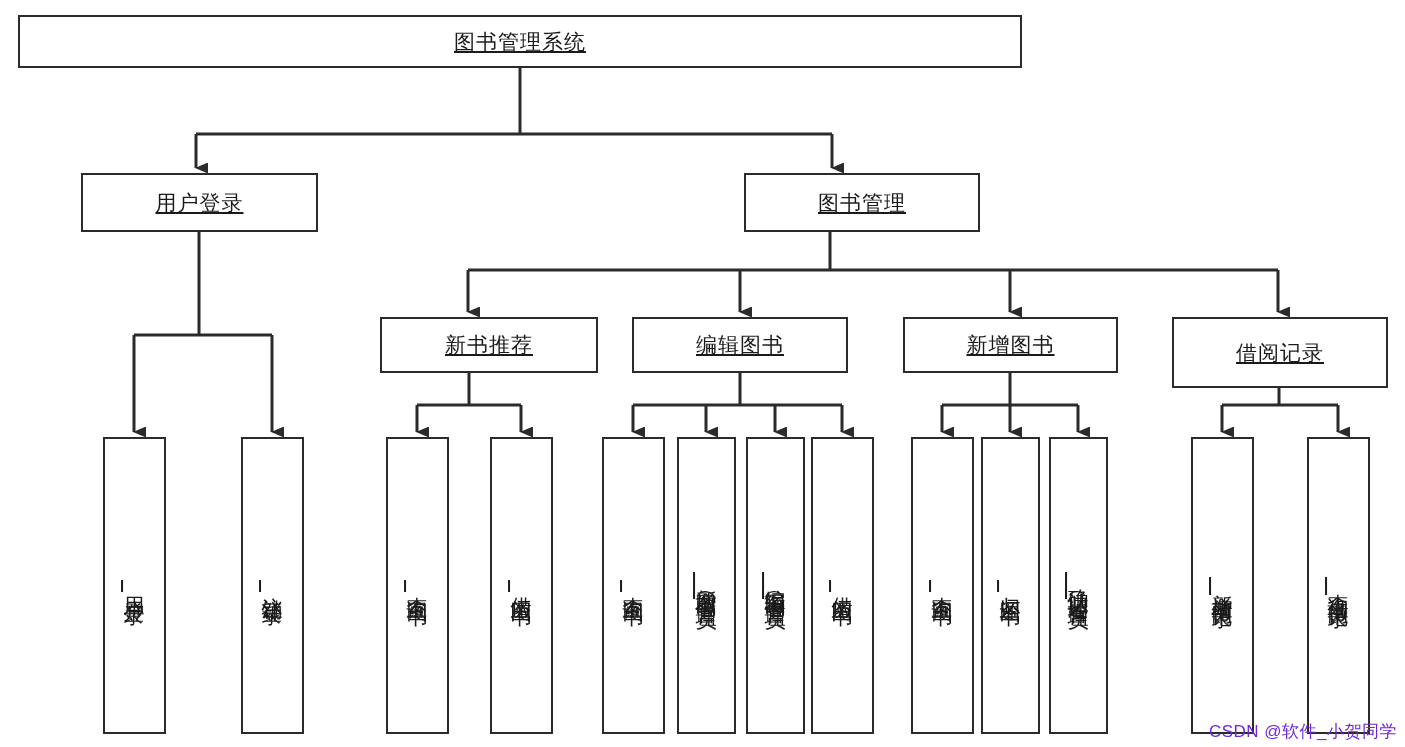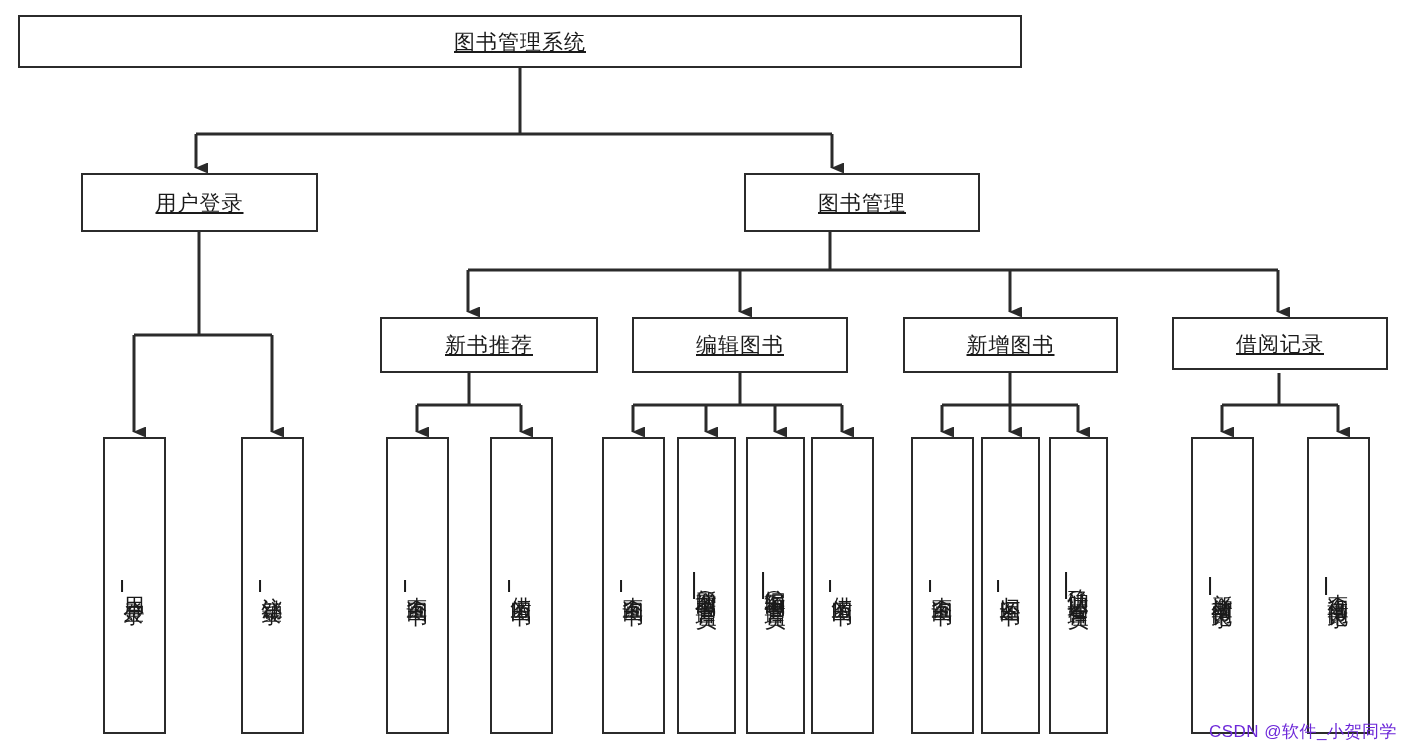--- a/index.html
+++ b/index.html
@@ -138,21 +138,21 @@
   </div>
 
   <div class="node node-h" style="left:632px; top:317px; width:216px; height:56px;">
     <span class="label">编辑图书</span>
   </div>
 
   <div class="node node-h" style="left:903px; top:317px; width:215px; height:56px;">
     <span class="label">新增图书</span>
   </div>
 
-  <div class="node node-h" style="left:1172px; top:317px; width:216px; height:53px;">
+  <div class="node node-h" style="left:1172px; top:317px; width:216px; height:71px;">
     <span class="label">借阅记录</span>
   </div>
 
   <div class="node node-v" style="left:103px; top:437px; width:63px; height:297px;">
     <span class="label">用户登录</span>
   </div>
 
   <div class="node node-v" style="left:241px; top:437px; width:63px; height:297px;">
     <span class="label">注销登录</span>
   </div>

